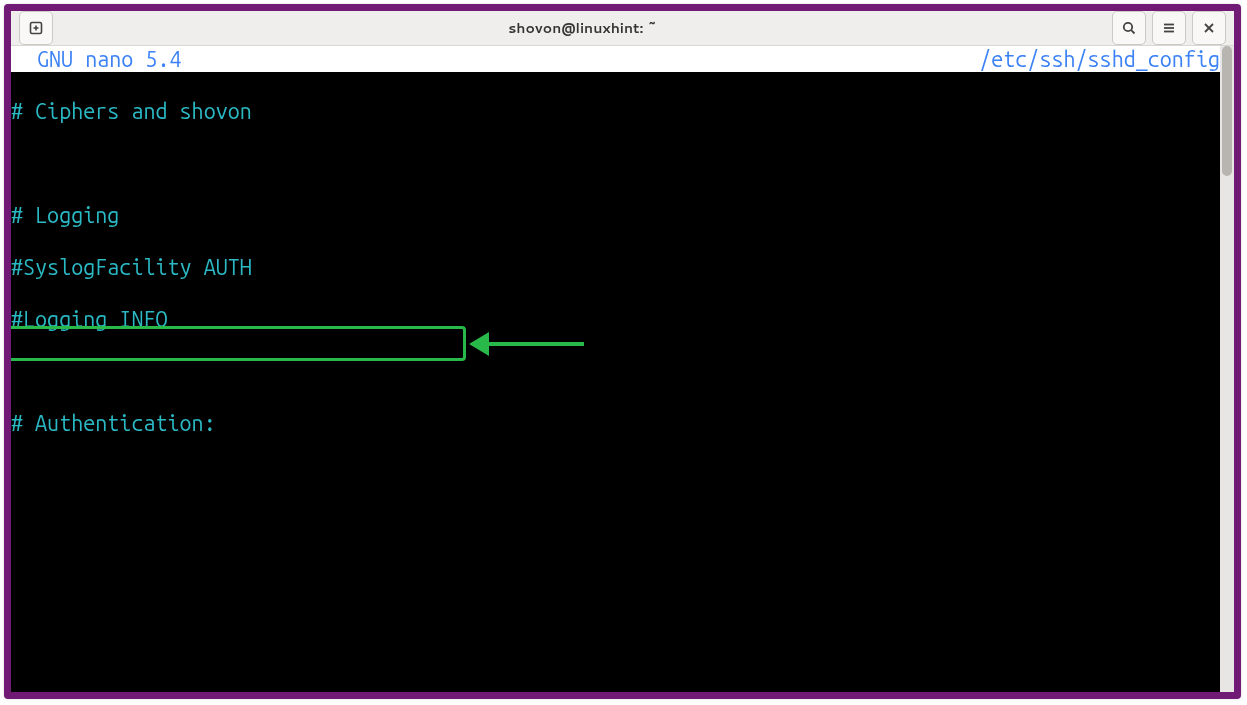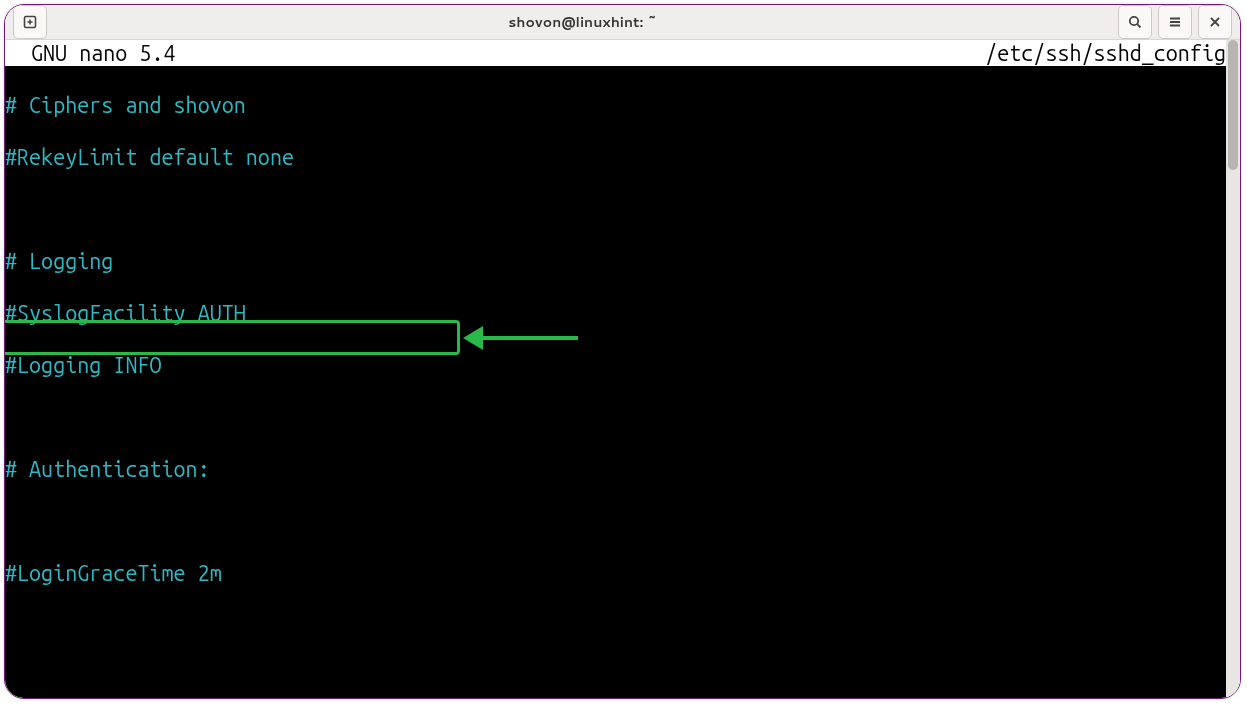--- a/index.html
+++ b/index.html
@@ -8,22 +8,22 @@
       background: #fff;
       width: 1247px;
       height: 705px;
       overflow: hidden;
       position: relative;
     }
     .window {
       width: 1237px;
       height: 695px;
       margin: 4px;
-      border: 1px solid #701a75;
-      border-radius: 20px;
+      border: 7px solid #701a75;
+      border-radius: 4px;
       display: flex;
       flex-direction: column;
       overflow: hidden;
       background: #fafafa;
       box-shadow: 0 0 3px rgba(0,0,0,.15);
     }
     .titlebar {
       height: 45px;
       display: flex;
       align-items: center;
@@ -68,21 +68,21 @@
     }
     .scrollbar-thumb {
       position: absolute;
       top: 0; left: 2px; right: 2px;
       height: 130px;
       background: #b8b4b0;
       border-radius: 6px;
     }
     .nano-header {
       background: #fff;
-      color: #000000;
+      color: #3b82f6;
       display: flex;
       font-weight: 400;
       height: 26px;
       align-items: center;
     }
     .nano-header .left { margin-left: 26px; }
     .nano-header .center { flex: 1; text-align: right; margin-left: -70px; }
     .editor-body {
       padding: 0 0 0 0;
       white-space: pre;
@@ -162,29 +162,27 @@
   <div class="terminal-area">
     <div class="terminal">
 
       <div class="nano-header">
         <span class="left">GNU nano 5.4</span>
         <span class="center">/etc/ssh/sshd_config</span>
       </div>
 
       <div class="editor-body">
 <div class="ed-line"># Ciphers and shovon</div>
-<div class="ed-line">#RekeyLimit default none</div>
 <div class="ed-line"></div>
 <div class="ed-line"># Logging</div>
 <div class="ed-line">#SyslogFacility AUTH</div>
 <div class="ed-line">#Logging INFO</div>
 <div class="ed-line"></div>
 <div class="ed-line"># Authentication:</div>
 <div class="ed-line"></div>
-<div class="ed-line">#LoginGraceTime 2m</div>
 
 
 
 
 
 
 
 
       </div>
 

